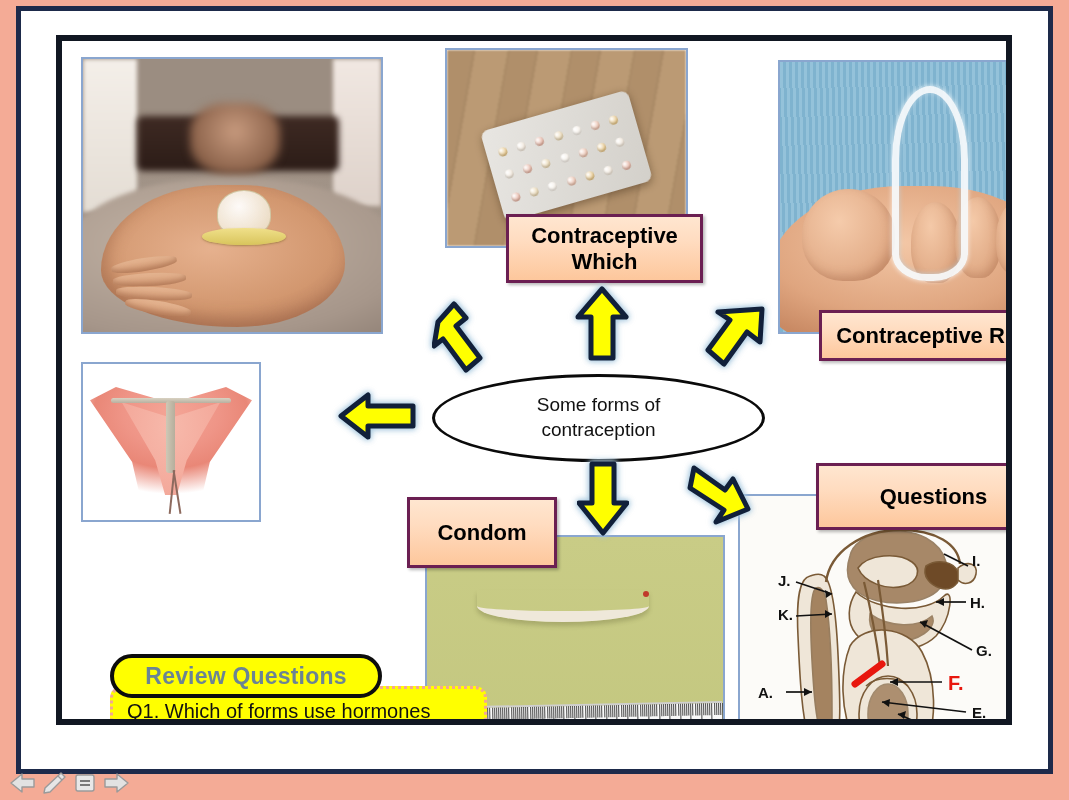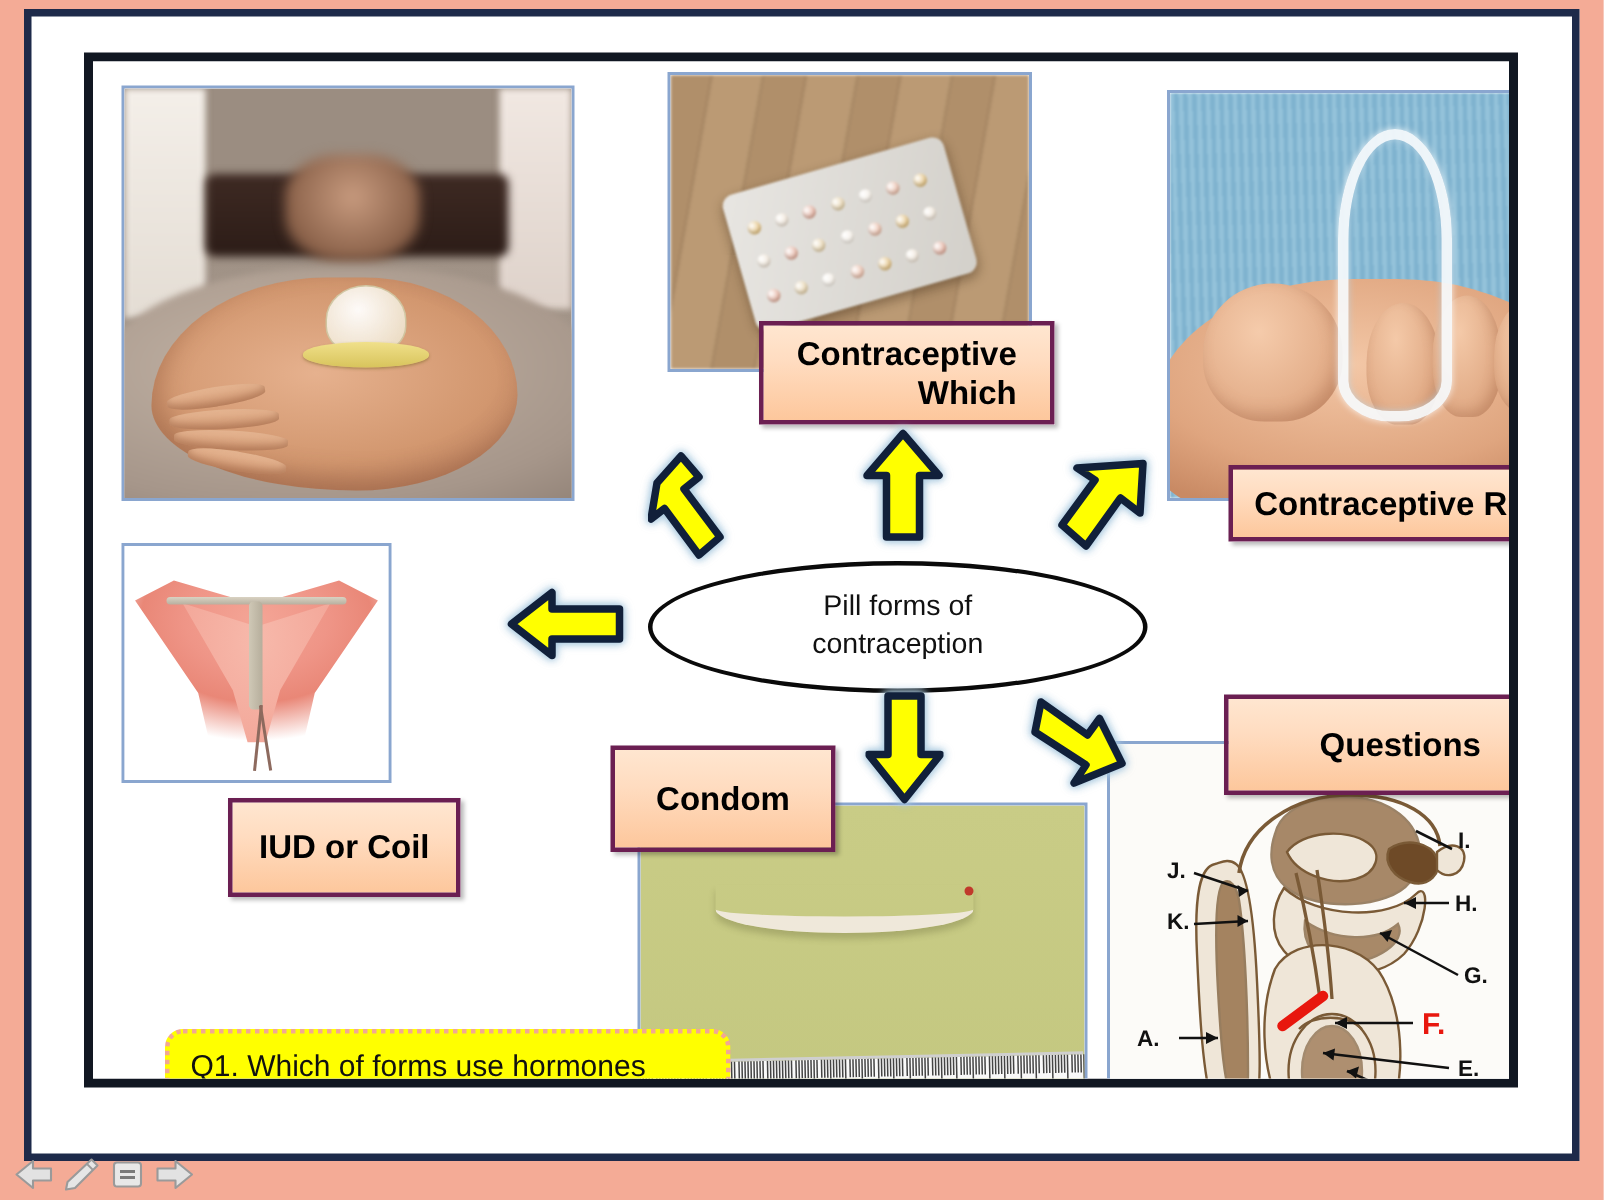--- a/index.html
+++ b/index.html
@@ -157,21 +157,21 @@
   .caption{
     position:absolute;
     border:3px solid #6b1f52;
     background:linear-gradient(#ffe6d0 0%, #ffdcc0 38%, #fdc79c 100%);
     color:#000; font-weight:bold;
     display:flex;align-items:center;justify-content:center;
     text-align:center; line-height:1.15;
     box-shadow:2px 2px 3px rgba(0,0,0,.28);
   }
   #cap-condom{ left:63px; top:270px; width:290px; height:45px; font-size:21px;}
-  #cap-pill  { left:444px; top:173px; width:197px; height:69px; font-size:22px;text-align:right;}
+  #cap-pill  { left:444px; top:173px; width:197px; height:69px; font-size:22px;}
   #cap-ring  { left:757px; top:269px; width:236px; height:51px; font-size:22px;}
   #cap-iud   { left:90px; top:491px; width:155px; height:66px; font-size:22px;}
   #cap-implant{ left:345px; top:456px; width:150px; height:71px; font-size:22px;}
   #cap-vas   { left:754px; top:422px; width:235px; height:67px; font-size:22px;}
 
   
   #center-oval{
     position:absolute; left:370px; top:333px; width:333px; height:88px;
     border:3px solid #0a0a0a; border-radius:50%;
     background:#fff;
@@ -510,26 +510,25 @@
 
 
         <div class="caption" id="cap-pill">
           <div>
             <div>Contraceptive</div>
             <div>Which</div>
           </div>
         </div>
 
         <div class="caption" id="cap-ring">Contraceptive Ring</div>
-        <div class="caption" id="cap-iud">IUD or Coil</div>
         <div class="caption" id="cap-implant">Condom</div>
         <div class="caption" id="cap-vas">Questions</div>
 
         <div id="center-oval">
-          <span>Pill forms of</span>
+          <span>Some forms of</span>
           <span>contraception</span>
         </div>
 
         <div class="arrow" id="arrow-up-left">
           <svg viewBox="0 0 58 75" width="58" height="75">
             <polygon points="6,22 22,4 34,18 24,26 48,58 34,70 11,39 2,46" fill="#ffff00" stroke="#11203a" stroke-width="5" stroke-linejoin="round"></polygon>
           </svg>
         </div>
         <div class="arrow" id="arrow-up">
           <svg viewBox="0 0 56 78" width="56" height="78">
@@ -556,20 +555,21 @@
             <polygon points="14,6 45,28 53,17 68,47 36,60 44,48 10,26" fill="#ffff00" stroke="#11203a" stroke-width="5" stroke-linejoin="round"></polygon>
           </svg>
         </div>
 
         <div id="review-body">
           <div class="qwrap">
             <div class="qline">Q1. Which of forms use hormones</div>
 
           </div>
         </div>
+        <div id="review-pill">Review Questions</div>
 
       </div>
     </div>
   </div>
 
   <div id="bottom-nav">
     <div class="navicon">
       <svg width="28" height="22" viewBox="0 0 28 22">
         <polygon points="2,11 13,2 13,7 25,7 25,15 13,15 13,20" fill="#e2e2e2" stroke="#9a9a9a" stroke-width="1.4" stroke-linejoin="round"></polygon>
       </svg>

